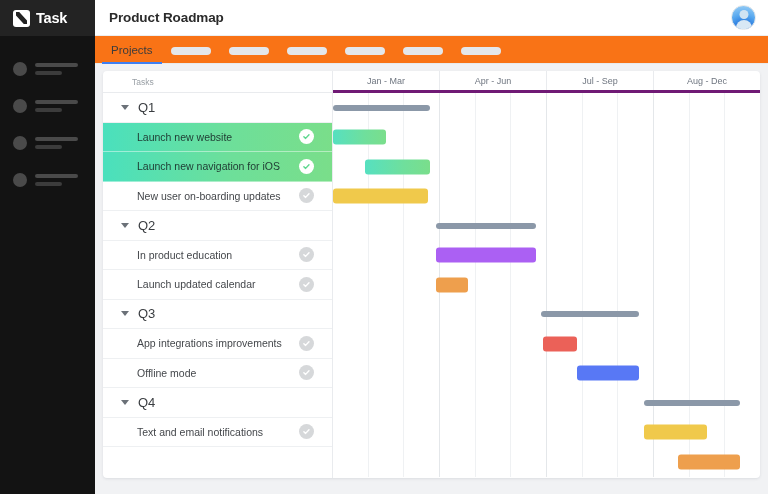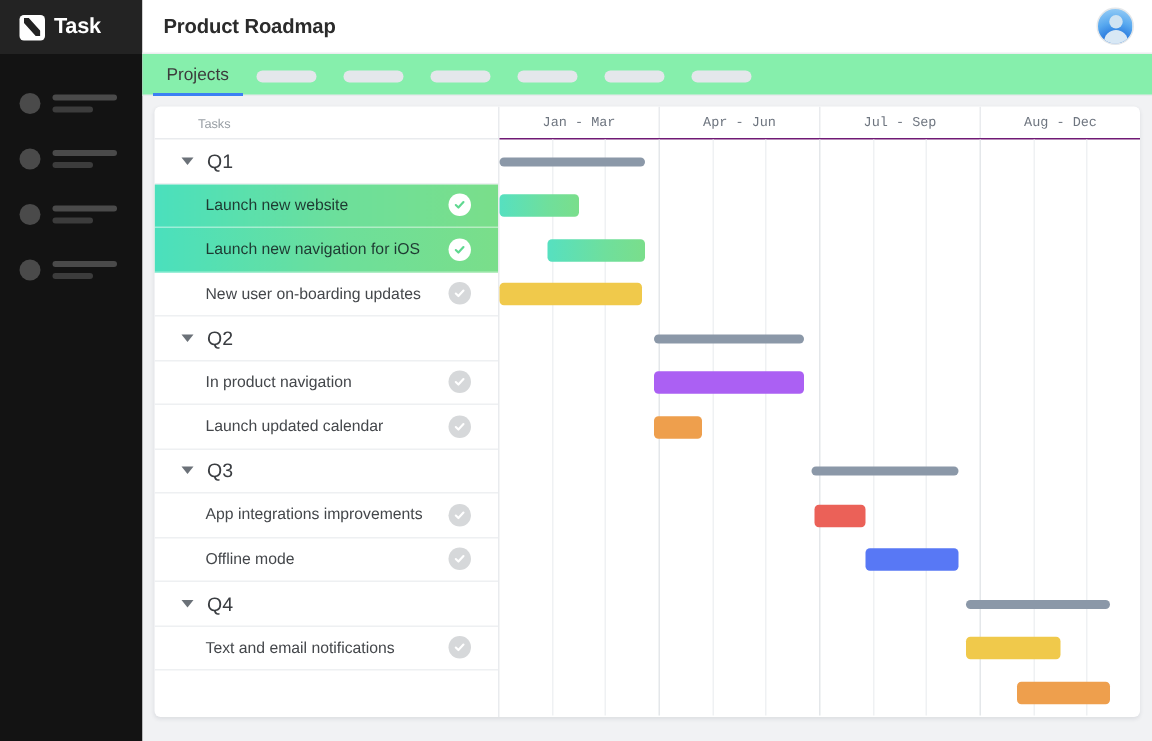--- a/index.html
+++ b/index.html
@@ -106,21 +106,21 @@
     position: absolute;
     left: 50%; top: 13.5px;
     transform: translateX(-50%);
     width: 16px; height: 13px;
     border-radius: 8px 8px 0 0;
     background: #d8e8f5;
   }
 
   .tabbar {
     height: 28px;
-    background: #86efac;
+    background: #f97316;
     display: flex; align-items: flex-end;
     gap: 0;
     padding-left: 7px;
     border-bottom: 1px solid #e8eaec;
   }
   .tab-active {
     font-size: 11.5px;
     color: #3c3c3c;
     padding: 0 9px 6px 9px;
     border-bottom: 2px solid #3d7ff3;
@@ -154,21 +154,21 @@
   .thead {
     height: 22px;
     border-bottom: 1px solid #e9ebee;
     display: flex; align-items: center;
   }
   .thead-label {
     font-size: 8.5px;
     color: #9aa0a6;
     padding-left: 29px;
   }
-  .quarters { display: flex; height: 22px; border-bottom: 1px solid #701a75; font-family: Liberation Mono, monospace; }
+  .quarters { display: flex; height: 22px; border-bottom: 3px solid #701a75; }
   .quarter {
     flex: 1;
     display: flex; align-items: center; justify-content: center;
     font-size: 9px;
     color: #6f7680;
     border-right: 1px solid #e9ebee;
   }
   .quarter:last-child { border-right: none; }
 
   .rows { position: relative; }
@@ -331,21 +331,21 @@
                 <svg viewBox="0 0 12 12">
                   <path d="M2.5 6.3 L4.8 8.5 L9.3 3.6" fill="none" stroke-width="1.9" stroke-linecap="round" stroke-linejoin="round"></path>
                 </svg>
               </span>
             </div>
             <div class="row group">
               <span class="chev"></span>
               <span class="row-label">Q2</span>
             </div>
             <div class="row">
-              <span class="row-label task-label">In product navigation</span>
+              <span class="row-label task-label">In product education</span>
               <span class="check">
                 <svg viewBox="0 0 12 12">
                   <path d="M2.5 6.3 L4.8 8.5 L9.3 3.6" fill="none" stroke-width="1.9" stroke-linecap="round" stroke-linejoin="round"></path>
                 </svg>
               </span>
             </div>
             <div class="row">
               <span class="row-label task-label">Launch updated calendar</span>
               <span class="check">
                 <svg viewBox="0 0 12 12">

